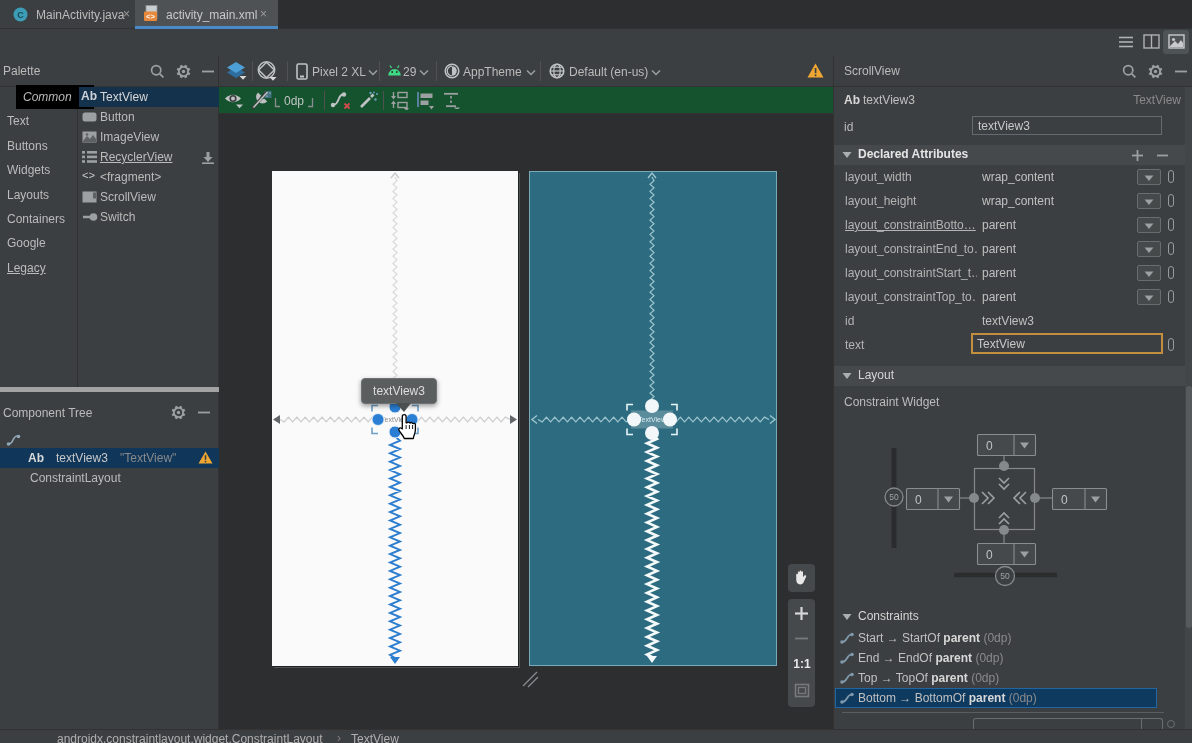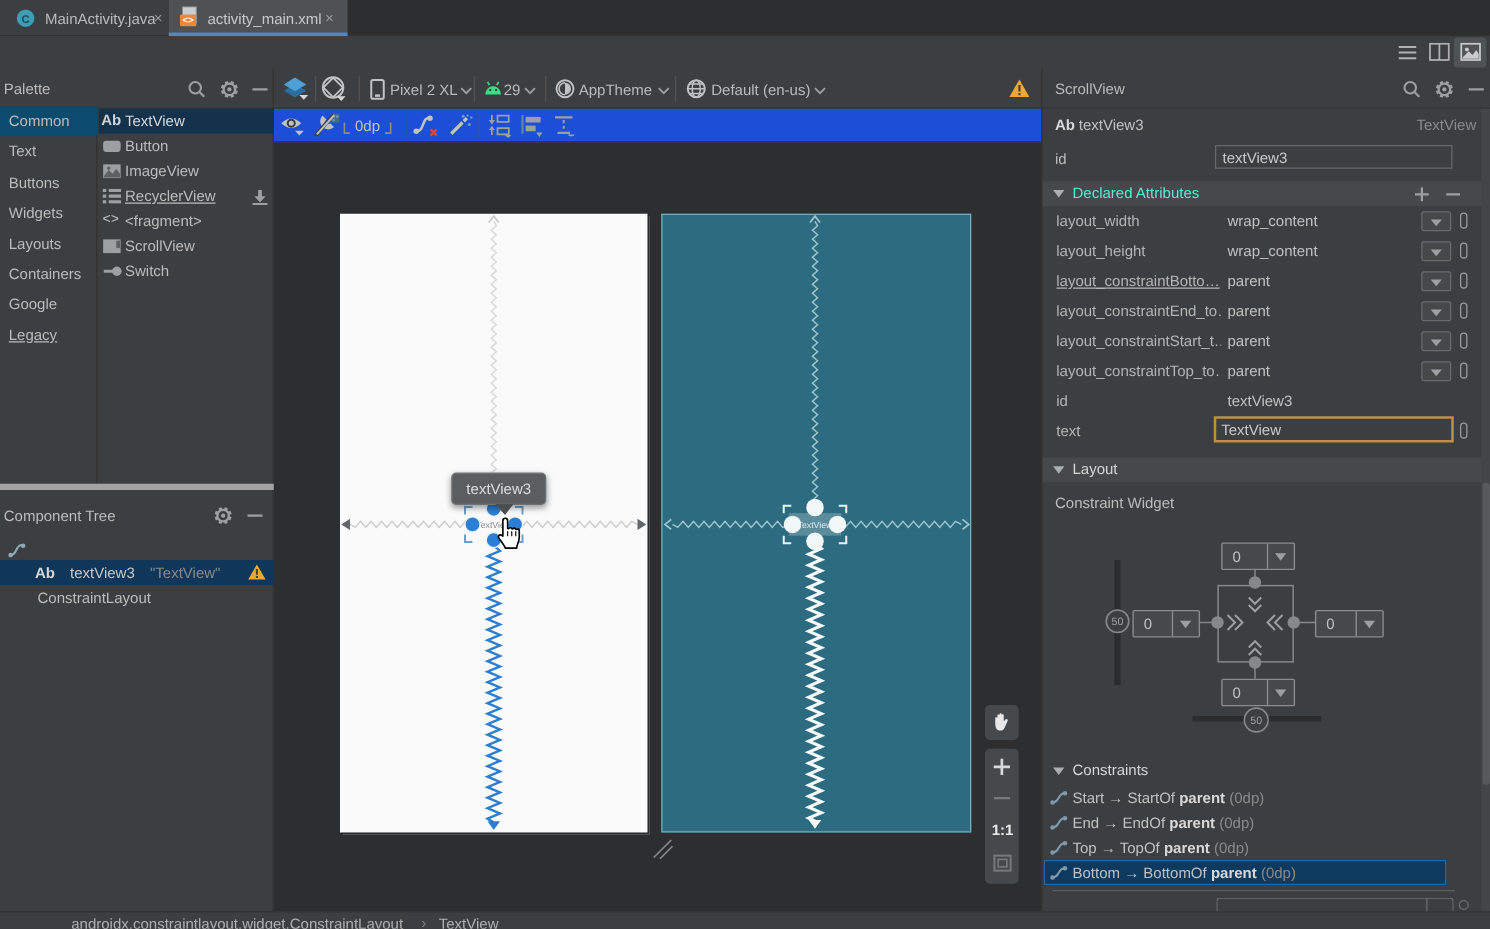--- a/index.html
+++ b/index.html
@@ -154,21 +154,21 @@
     <line x1="7.5" y1="7.5" x2="1.2" y2="4.9" stroke="#9da0a2" stroke-width="2.6"></line>
     <line x1="7.5" y1="7.5" x2="4.9" y2="1.2" stroke="#9da0a2" stroke-width="2.6"></line>
     <line x1="7.5" y1="7.5" x2="10.1" y2="1.2" stroke="#9da0a2" stroke-width="2.6"></line>
     <line x1="7.5" y1="7.5" x2="13.8" y2="4.9" stroke="#9da0a2" stroke-width="2.6"></line>
     <circle cx="7.5" cy="7.5" r="4.6" fill="#3c3f41" stroke="#9da0a2" stroke-width="1.8"></circle>
     <circle cx="7.5" cy="7.5" r="1.7" fill="#9da0a2"></circle>
   </svg>
 <svg class="ico" style="left:1174px;top:64px" width="14" height="15">
     <line x1="1" y1="7.5" x2="13" y2="7.5" stroke="#9da0a2" stroke-width="1.8"></line>
   </svg>
-<div class="abs" style="left:219px;top:87px;width:614px;height:27px;background:#1d4ed8;border-bottom:1px solid #323232;">
+<div class="abs" style="left:219px;top:87px;width:614px;height:27px;background:#14532d;border-bottom:1px solid #323232;">
   <svg class="ico" style="left:5px;top:5px" width="24" height="17">
     <path d="M1,6.5 Q9,-1 17,6.5 Q9,14 1,6.5 Z" fill="#c0c3c4"></path>
     <circle cx="9" cy="6.5" r="3.6" fill="#3b3e40"></circle>
     <circle cx="9" cy="6.5" r="2" fill="#c0c3c4"></circle>
     <polygon points="12,12.5 19,12.5 15.5,16.3" fill="#c0c3c4"></polygon>
   </svg>
   <svg class="ico" style="left:31px;top:2px" width="23" height="21">
     <rect x="14.5" y="2" width="7" height="7" fill="#406f80"></rect>
     <g fill="#6f9aa8">
         <rect x="16" y="3.4" width="1.8" height="1.8"></rect>
@@ -304,21 +304,21 @@
     </svg>
 <div class="abs" style="left:572px;top:543px;width:22px;height:14px;color:#e8e8e8;font-weight:bold;font-size:12px;text-align:center;">1:1</div>
 <svg class="abs" style="left:575px;top:569px" width="16" height="15">
       <rect x="1.5" y="1.5" width="13" height="12" fill="none" stroke="#77797b" stroke-width="1.6"></rect>
       <rect x="4.5" y="4.5" width="7" height="6" fill="none" stroke="#77797b" stroke-width="1.3"></rect>
     </svg>
 
 </div>
 <div class="abs" style="left:0;top:87px;width:219px;height:642px;background:#3c3f41;border-right:1px solid #323232;">
 <div class="abs" style="left:0;top:0;width:78px;height:300px;border-right:1px solid #323232;">
-<div class="abs" style="left:0;top:-2px;width:78px;height:24px;background:#0c4a6e;">
+<div class="abs" style="left:16px;top:-2px;width:78px;height:24px;background:#000000;font-style:italic;">
         <span class="abs" style="left:7px;top:5px;">Common</span>
       </div>
 <div class="abs" style="left:0;top:22px;width:78px;height:24px;">
         <span class="abs" style="left:7px;top:5px;">Text</span>
       </div>
 <div class="abs" style="left:0;top:47px;width:78px;height:24px;">
         <span class="abs" style="left:7px;top:5px;">Buttons</span>
       </div>
 <div class="abs" style="left:0;top:71px;width:78px;height:24px;">
         <span class="abs" style="left:7px;top:5px;">Widgets</span>
@@ -427,21 +427,21 @@
 <span class="abs" style="left:29px;top:6px;color:#c0c0c0;">textView3</span>
 <span class="abs" style="right:11px;top:6px;color:#8a8a8a;">TextView</span>
 <span class="abs" style="left:10px;top:33px;">id</span>
 <div class="abs" style="left:138px;top:29px;width:190px;height:19px;border:1px solid #646a6e;">
       <span class="abs" style="left:5px;top:2px;color:#c8c8c8;">textView3</span>
     </div>
 <div class="abs" style="left:0;top:58px;width:359px;height:20px;background:#45494b;">
       <svg class="ico" style="left:8px;top:6px" width="10" height="8">
         <polygon points="0.5,1 9.5,1 5,7" fill="#aab0b2"></polygon>
       </svg>
-      <span class="abs" style="left:24px;top:2px;color:#5eead4;">Declared Attributes</span>
+      <span class="abs" style="left:24px;top:2px;color:#e5e5e5;font-weight:bold;">Declared Attributes</span>
 <svg class="ico" style="left:297px;top:4px" width="13" height="13">
         <line x1="6.5" y1="1" x2="6.5" y2="12" stroke="#9da0a2" stroke-width="1.8"></line>
         <line x1="1" y1="6.5" x2="12" y2="6.5" stroke="#9da0a2" stroke-width="1.8"></line>
       </svg>
 <svg class="ico" style="left:322px;top:4px" width="13" height="13">
         <line x1="1" y1="6.5" x2="12" y2="6.5" stroke="#9da0a2" stroke-width="1.8"></line>
       </svg>
 </div>
 <span class="abs" style="left:11px;top:83px;color:#b4b4b4;width:132px;overflow:hidden;white-space:nowrap;display:inline-block;">layout_width</span>
 <span class="abs" style="left:148px;top:83px;color:#c0c0c0;">wrap_content</span>

